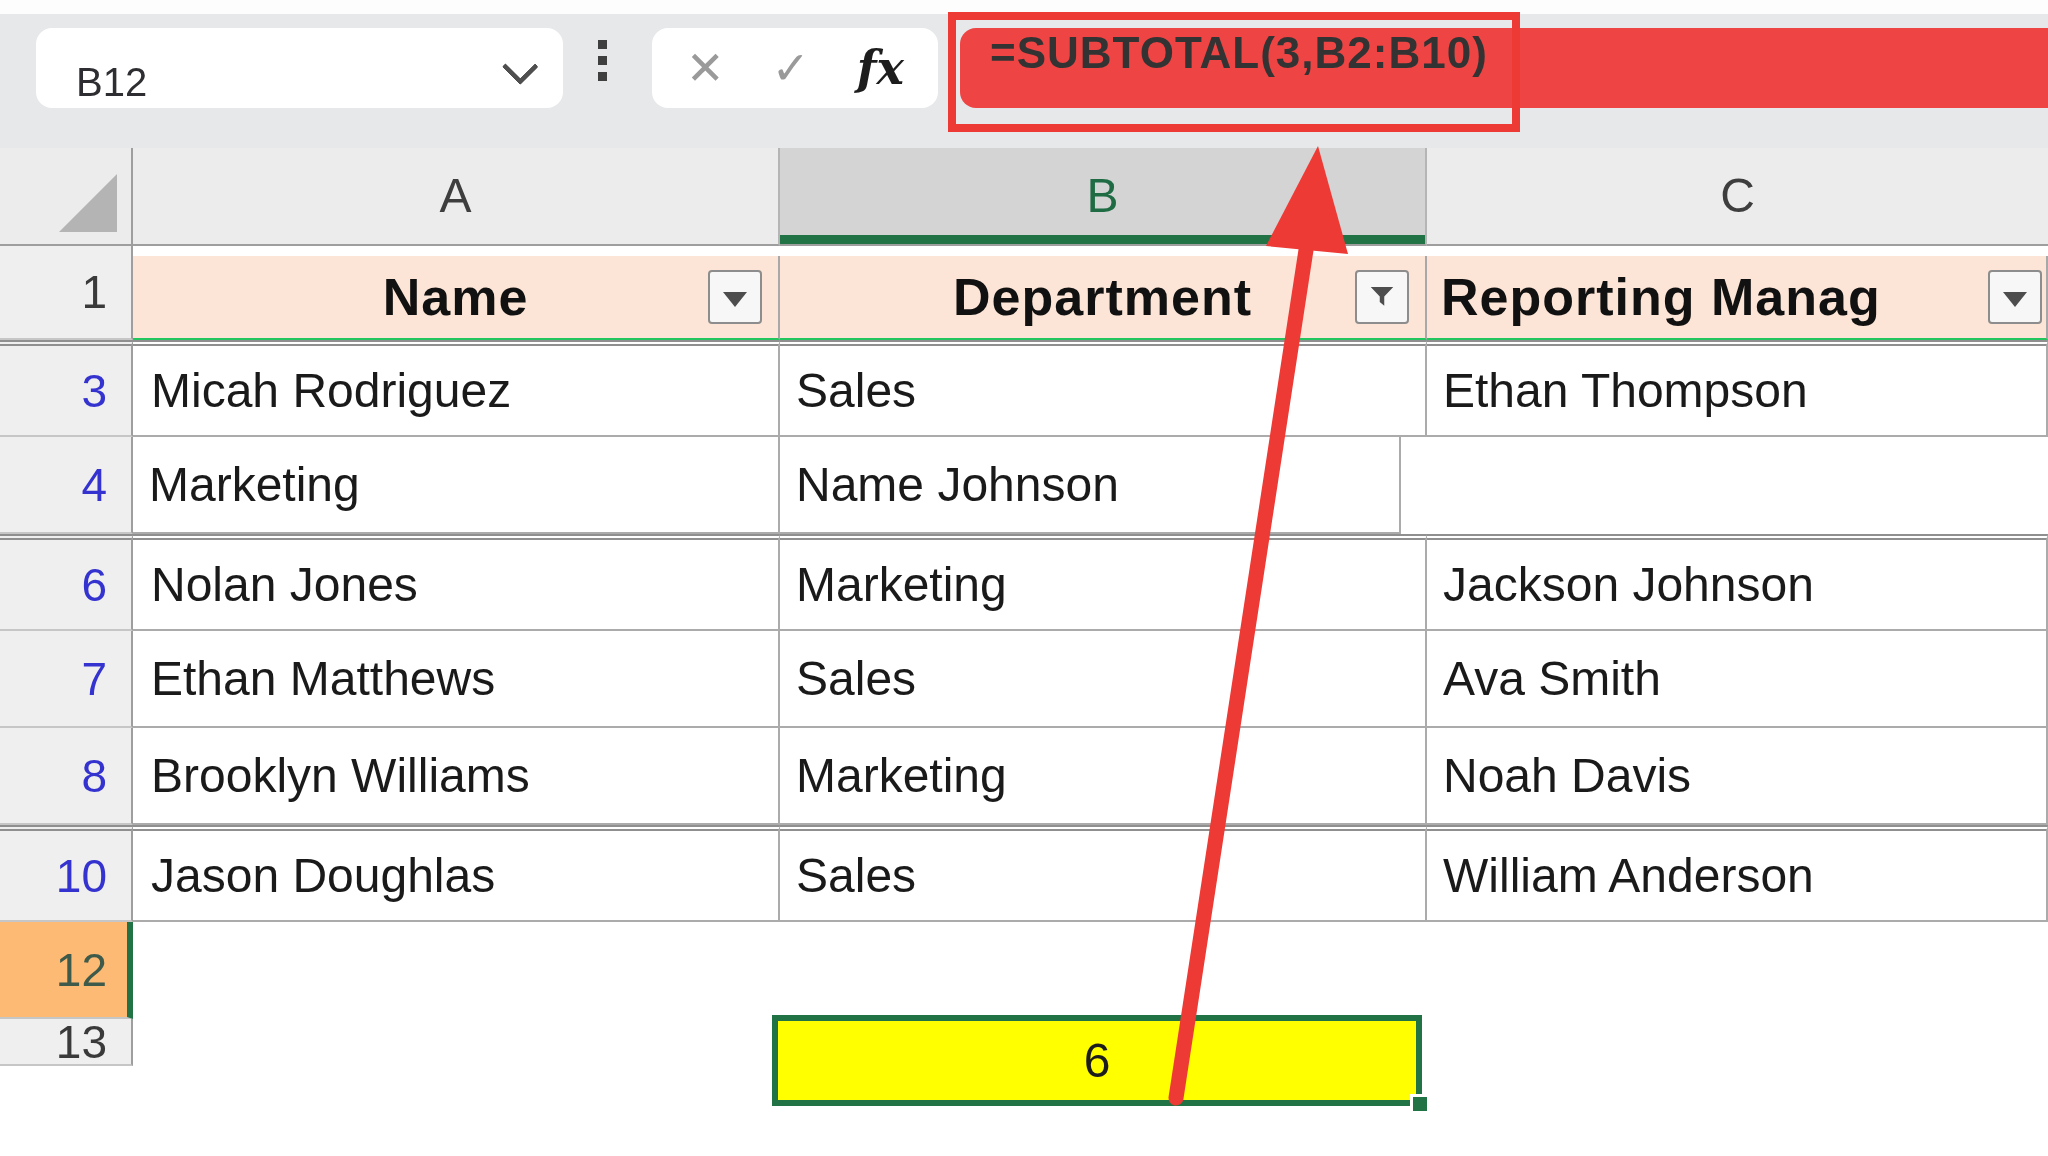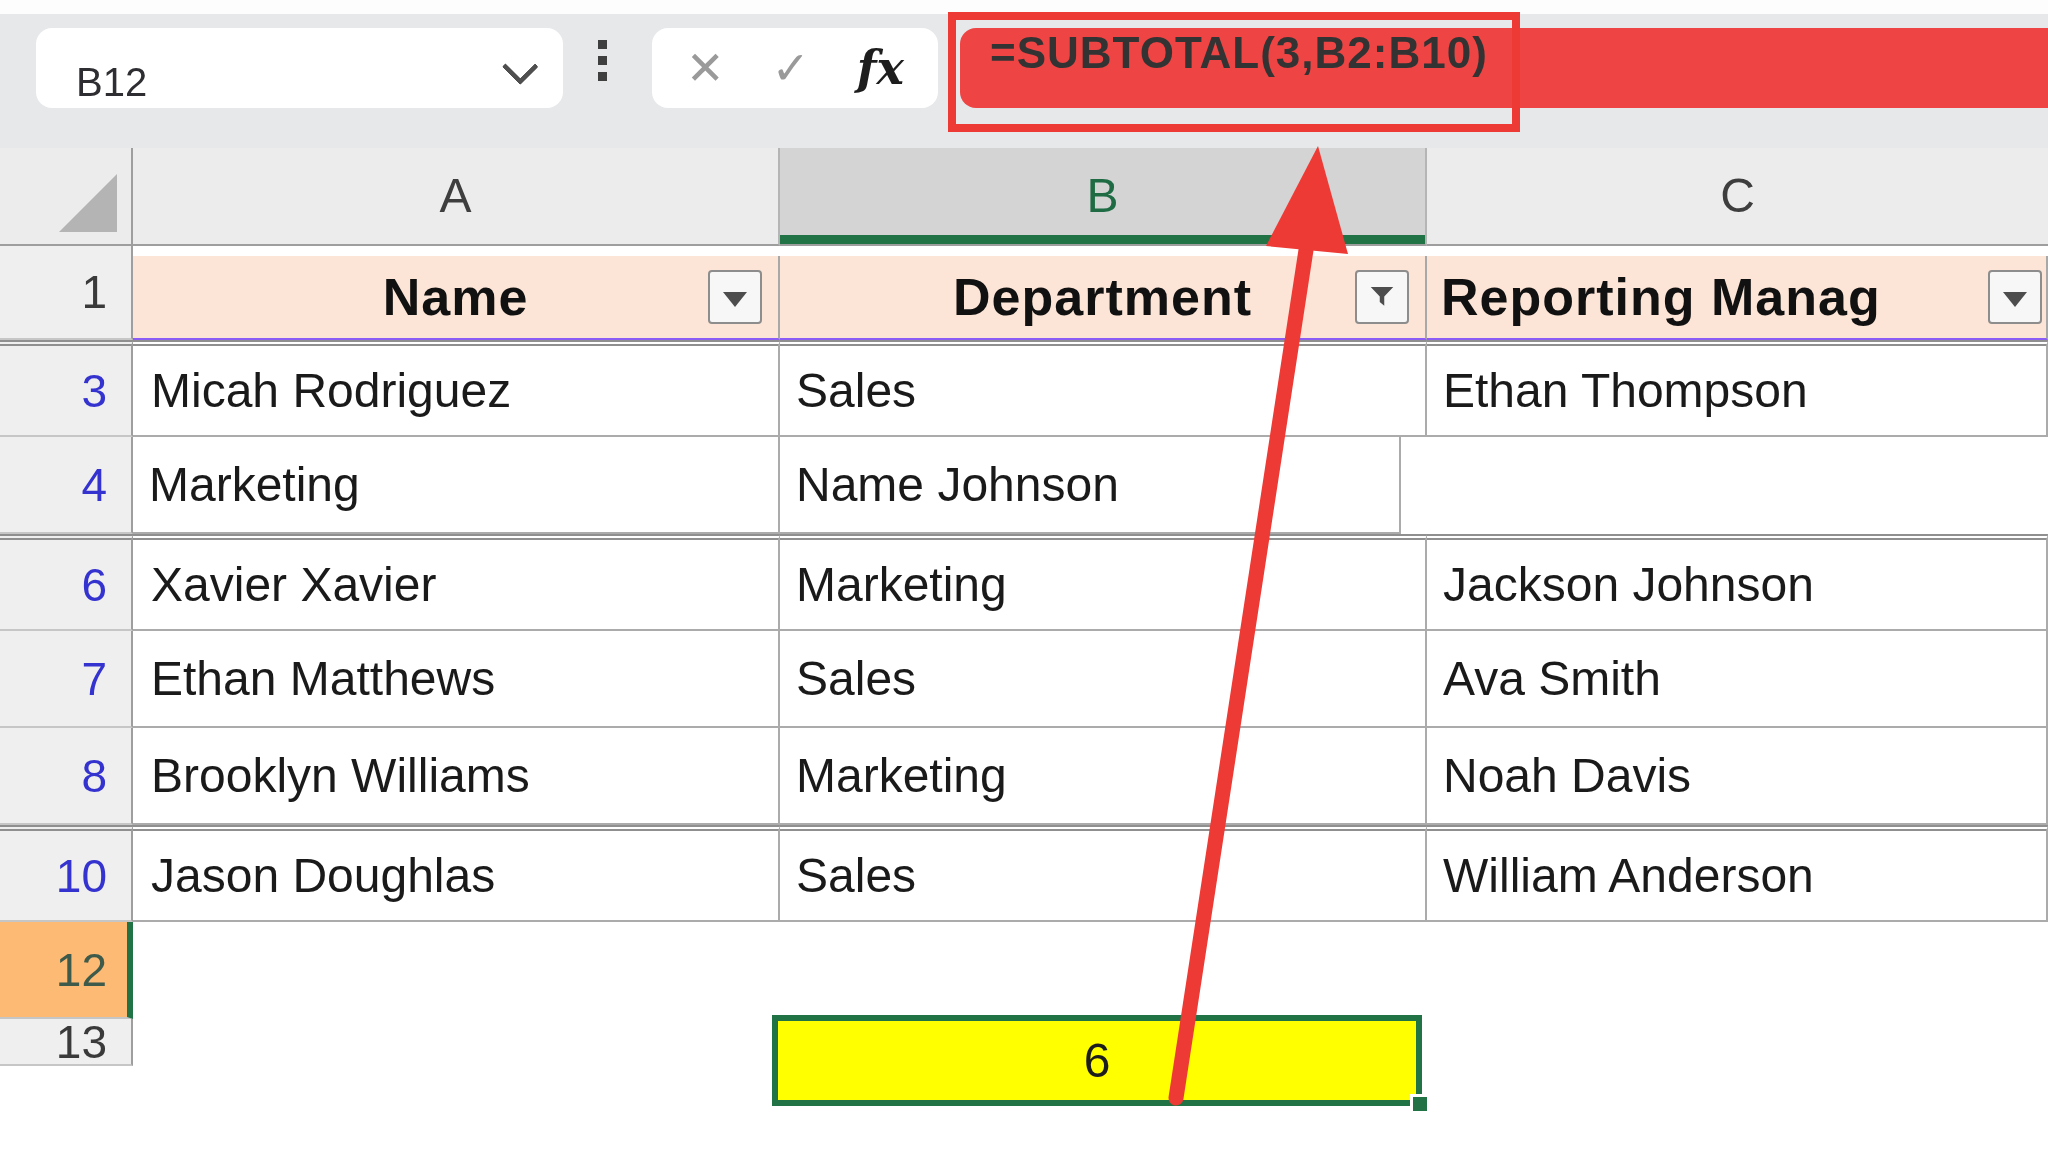--- a/index.html
+++ b/index.html
@@ -56,21 +56,21 @@
   .gut.selgut { background:#fdba74; border-right:6px solid #217346; color:#3d5a4a; padding-right:20px; }
 
   
   .cell { background:#fff; border-right:2px solid #ababab; border-bottom:2px solid #ababab;
           font-size:48px; color:#1a1a1a; display:flex; align-items:center; }
   .cell.ca{width:647px; padding-left:18px;}
   .cell.cb{width:647px; padding-left:16px;}
   .cell.cc{width:621px; padding-left:16px;}
 
   
-  .hcell { background:#fce4d6; border-right:2px solid #a8a8a8; border-bottom:2px solid #8b5cf6;
+  .hcell { background:#fce4d6; border-right:2px solid #a8a8a8; border-bottom:2px solid #22c55e;
            position:relative; display:flex; align-items:center;margin-top:10px; }
   .hcell.ca{width:647px; justify-content:center;}
   .hcell.cb{width:647px; justify-content:center;}
   .hcell.cc{width:621px; justify-content:flex-start; padding-left:14px;}
   .hlabel { font-weight:bold; font-size:52px; color:#111; letter-spacing:1px; white-space:nowrap; }
   .hcell.cc .hlabel { max-width:440px; overflow:hidden; }
   .filter-btn { position:absolute; top:50%; transform:translateY(-50%);
                 width:54px; height:54px; background:#f7f7f7; border:2px solid #8d8d8d;
                 border-radius:4px; display:flex; align-items:center; justify-content:center; z-index:5; }
   .fb-a{right:16px}.fb-b{right:16px}.fb-c{right:4px}
@@ -168,21 +168,21 @@
     </div>
 
     <div class="row h97">
       <div class="gut blue">4</div>
       <div class="cell cb">Marketing</div>
       <div class="cell cc">Name Johnson</div>
     </div>
 
     <div class="row h97 hid">
       <div class="gut blue">6</div>
-      <div class="cell ca">Xavier Xavier</div>
+      <div class="cell ca">Nolan Jones</div>
       <div class="cell cb">Marketing</div>
       <div class="cell cc">Jackson Johnson</div>
     </div>
 
     <div class="row h97">
       <div class="gut blue">7</div>
       <div class="cell ca">Ethan Matthews</div>
       <div class="cell cb">Sales</div>
       <div class="cell cc">Ava Smith</div>
     </div>

